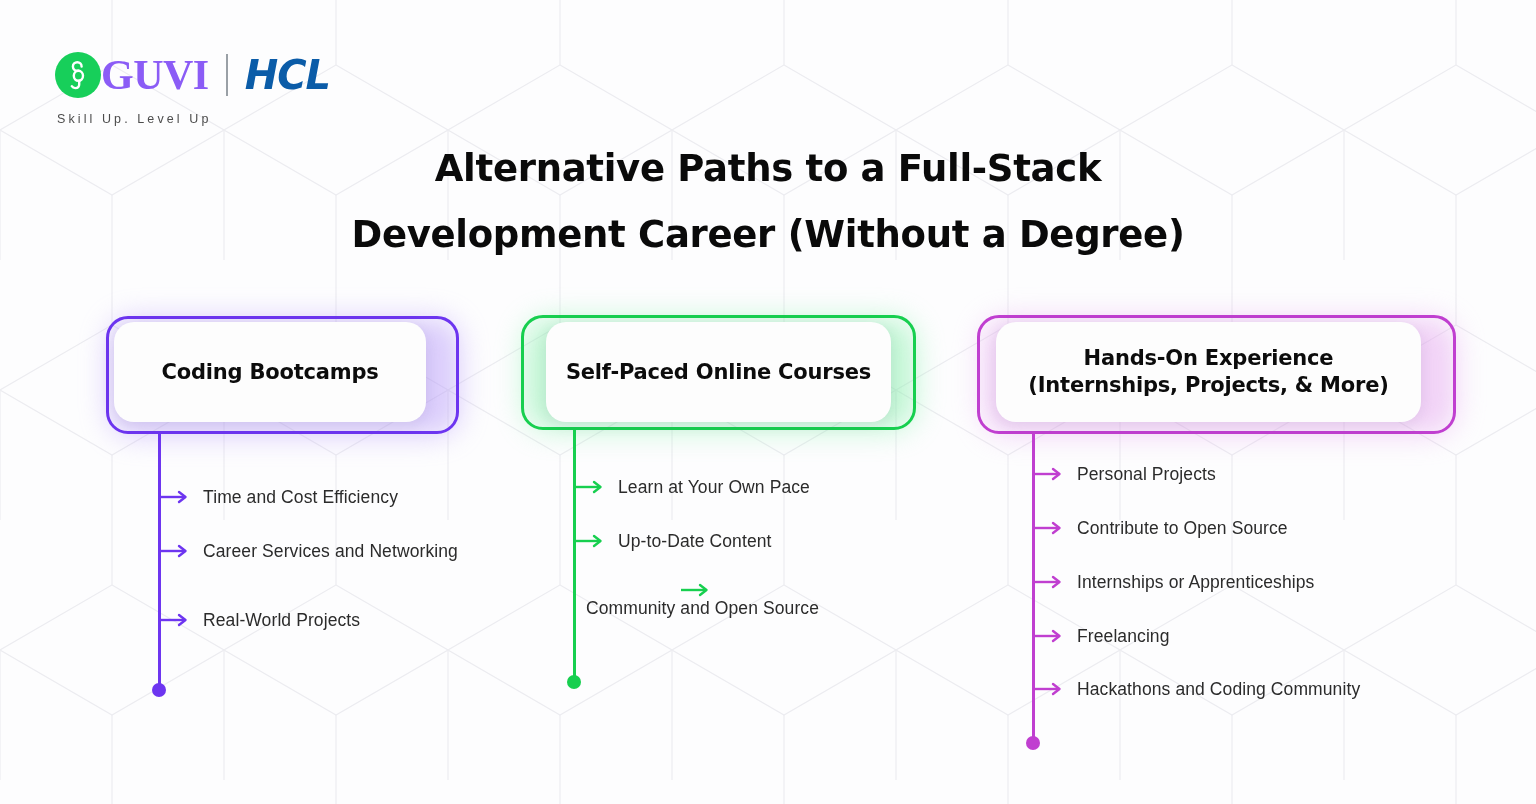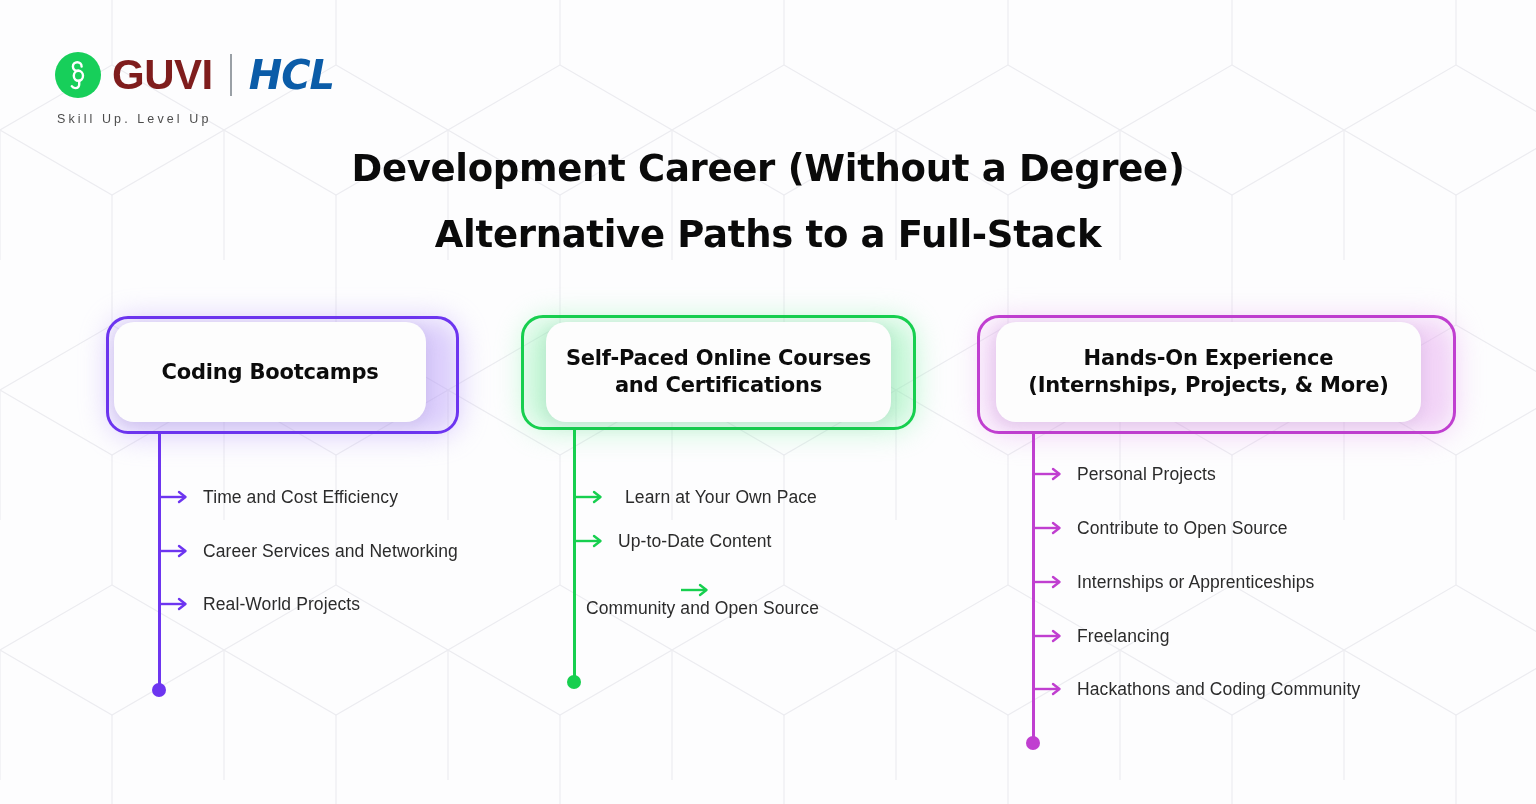--- a/index.html
+++ b/index.html
@@ -16,22 +16,22 @@
   
   #logo-block { position:absolute; left:55px; top:50px; z-index:3; }
   .logo-row { display:flex; align-items:center; height:50px; }
   .guvi-mark {
     width:46px; height:46px; border-radius:50%;
     background:#17cf5a; position:relative; flex:none;
   }
   .guvi-mark svg { position:absolute; left:0; top:0; }
   .guvi-word {
     font-size:42px; font-weight:700; letter-spacing:-0.5px;
-    color:#7f1d1d; margin-left:11px; line-height:1;
-    font-family:Liberation Sans, sans-serif;
+    color:#8b5cf6; line-height:1;
+    font-family:Liberation Serif, serif;
   }
   .logo-divider { width:2px; height:42px; background:#9aa0a6; margin:0 17px; }
   .hcl-word {
     font-size:40px; font-weight:700; font-style:italic;
     color:#0b5ca8; letter-spacing:-1px; line-height:1;
     font-family:"DejaVu Sans", sans-serif;
   }
   .tagline {
     font-size:12.5px; color:#4c4c4c; letter-spacing:3.1px;
     margin-top:12px; margin-left:2px; font-weight:400;
@@ -109,22 +109,22 @@
       </svg>
     </div>
     <div class="guvi-word">GUVI</div>
     <div class="logo-divider"></div>
     <div class="hcl-word">HCL</div>
   </div>
   <div class="tagline">Skill Up. Level Up</div>
 </div>
 
 <h1 id="page-title">
+  <span class="ln">Alternative Paths to a Full-Stack</span>
   <span class="ln">Development Career (Without a Degree)</span>
-  <span class="ln">Alternative Paths to a Full-Stack</span>
 </h1>
 
 <div class="column" style="left:0; top:0; width:512px; height:804px;">
   <div class="card-glow" style="left:108px; top:318px; width:352px; height:118px; background:#b79bf9;"></div>
   <div class="card-frame" style="left:106px; top:316px; width:353px; height:118px; border-color:#6d35f0;"></div>
   <div class="card-white" style="left:114px; top:322px; width:312px; height:100px;">
     <div class="card-title">Coding Bootcamps</div>
   </div>
 
   <div class="stem" style="left:158px; top:434px; height:256px; background:#6d35f0;"></div>
@@ -137,43 +137,42 @@
     </svg>
     <span class="item-label">Career Services and Networking</span>
   </div>
   <div class="item" style="left:160px; top:485px;">
     <svg class="item-arrow" width="32" height="16" viewBox="0 0 32 16">
       <path d="M0 8 H24" stroke="#6d35f0" stroke-width="2.4" fill="none"></path>
       <path d="M19 3 L25.5 8 L19 13" stroke="#6d35f0" stroke-width="2.4" fill="none" stroke-linecap="round" stroke-linejoin="round"></path>
     </svg>
     <span class="item-label">Time and Cost Efficiency</span>
   </div>
-  <div class="item" style="left:160px; top:592px;">
+  <div class="item" style="left:160px; top:608px;">
     <svg class="item-arrow" width="32" height="16" viewBox="0 0 32 16">
       <path d="M0 8 H24" stroke="#6d35f0" stroke-width="2.4" fill="none"></path>
       <path d="M19 3 L25.5 8 L19 13" stroke="#6d35f0" stroke-width="2.4" fill="none" stroke-linecap="round" stroke-linejoin="round"></path>
     </svg>
     <span class="item-label">Real-World Projects</span>
   </div>
 </div>
 
 <div class="column" style="left:0; top:0; width:1024px; height:804px;">
   <div class="card-glow" style="left:524px; top:318px; width:392px; height:113px; background:#86f0ab;"></div>
   <div class="card-frame" style="left:521px; top:315px; width:395px; height:115px; border-color:#17cf4f;"></div>
   <div class="card-white" style="left:546px; top:322px; width:345px; height:100px;">
     <div class="card-title">
       <span>Self-Paced Online Courses</span><br>
-      <span>and Certifications</span>
     </div>
   </div>
 
   <div class="stem" style="left:573px; top:430px; height:250px; background:#17cf4f;"></div>
   <div class="stem-dot" style="left:567px; top:675px; background:#17cf4f;"></div>
 
-  <div class="item" style="left:575px; top:485px;gap:7px;">
+  <div class="item" style="left:575px; top:475px;">
     <svg class="item-arrow" width="32" height="16" viewBox="0 0 32 16">
       <path d="M0 8 H24" stroke="#17cf4f" stroke-width="2.4" fill="none"></path>
       <path d="M19 3 L25.5 8 L19 13" stroke="#17cf4f" stroke-width="2.4" fill="none" stroke-linecap="round" stroke-linejoin="round"></path>
     </svg>
     <span class="item-label">Learn at Your Own Pace</span>
   </div>
   <div class="item" style="left:575px; top:529px;">
     <svg class="item-arrow" width="32" height="16" viewBox="0 0 32 16">
       <path d="M0 8 H24" stroke="#17cf4f" stroke-width="2.4" fill="none"></path>
       <path d="M19 3 L25.5 8 L19 13" stroke="#17cf4f" stroke-width="2.4" fill="none" stroke-linecap="round" stroke-linejoin="round"></path>

